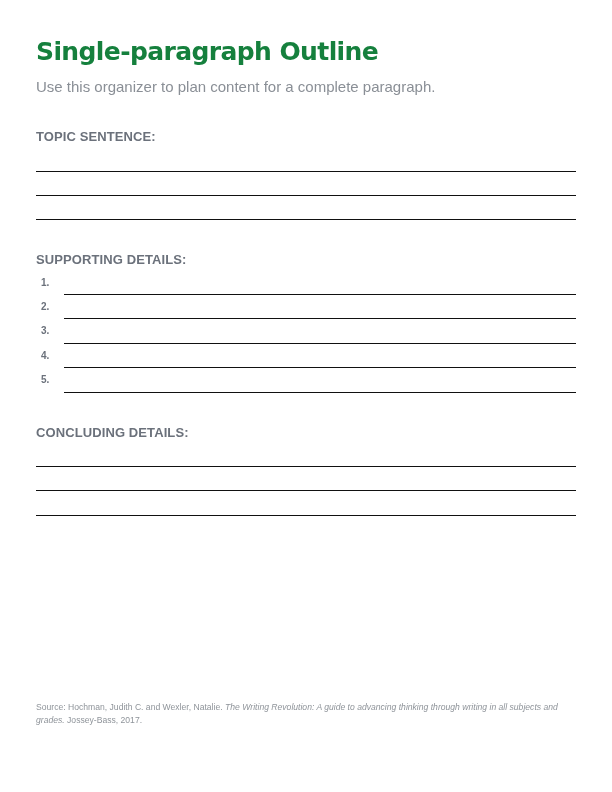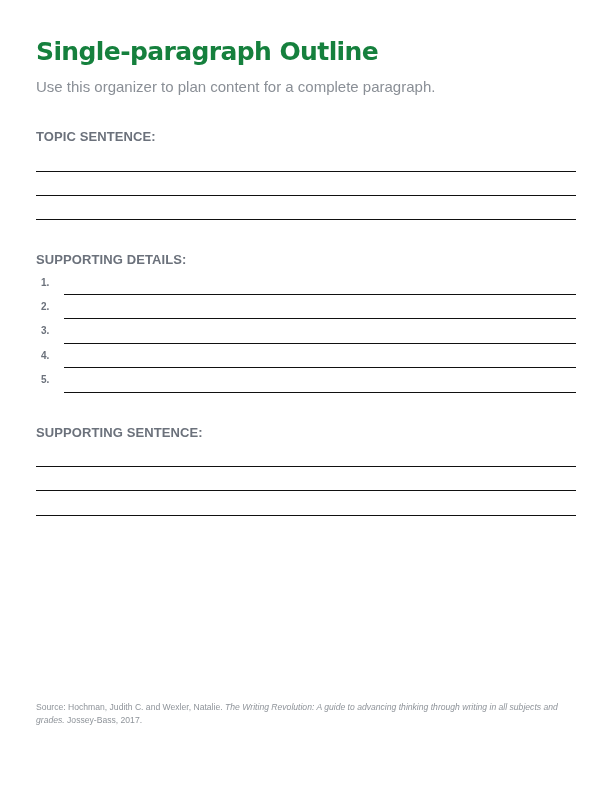--- a/index.html
+++ b/index.html
@@ -34,18 +34,18 @@
 
 <div class="num" style="top:325px;">3.</div>
 <div class="num-line" style="top:343px;"></div>
 
 <div class="num" style="top:350px;">4.</div>
 <div class="num-line" style="top:367px;"></div>
 
 <div class="num" style="top:374px;">5.</div>
 <div class="num-line" style="top:392px;"></div>
 
-<div class="heading" style="top:425px;">SUPPORTING SENTENCE:</div>
+<div class="heading" style="top:425px;">CONCLUDING DETAILS:</div>
 <div class="line" style="top:466px;"></div>
 <div class="line" style="top:490px;"></div>
 <div class="line" style="top:515px;"></div>
 
 <div class="source"><span>Source: Hochman, Judith C. and Wexler, Natalie. </span><i>The Writing Revolution: A guide to advancing thinking through writing in all subjects and grades.</i><span> Jossey-Bass, 2017.</span></div>
 
 </body></html>

